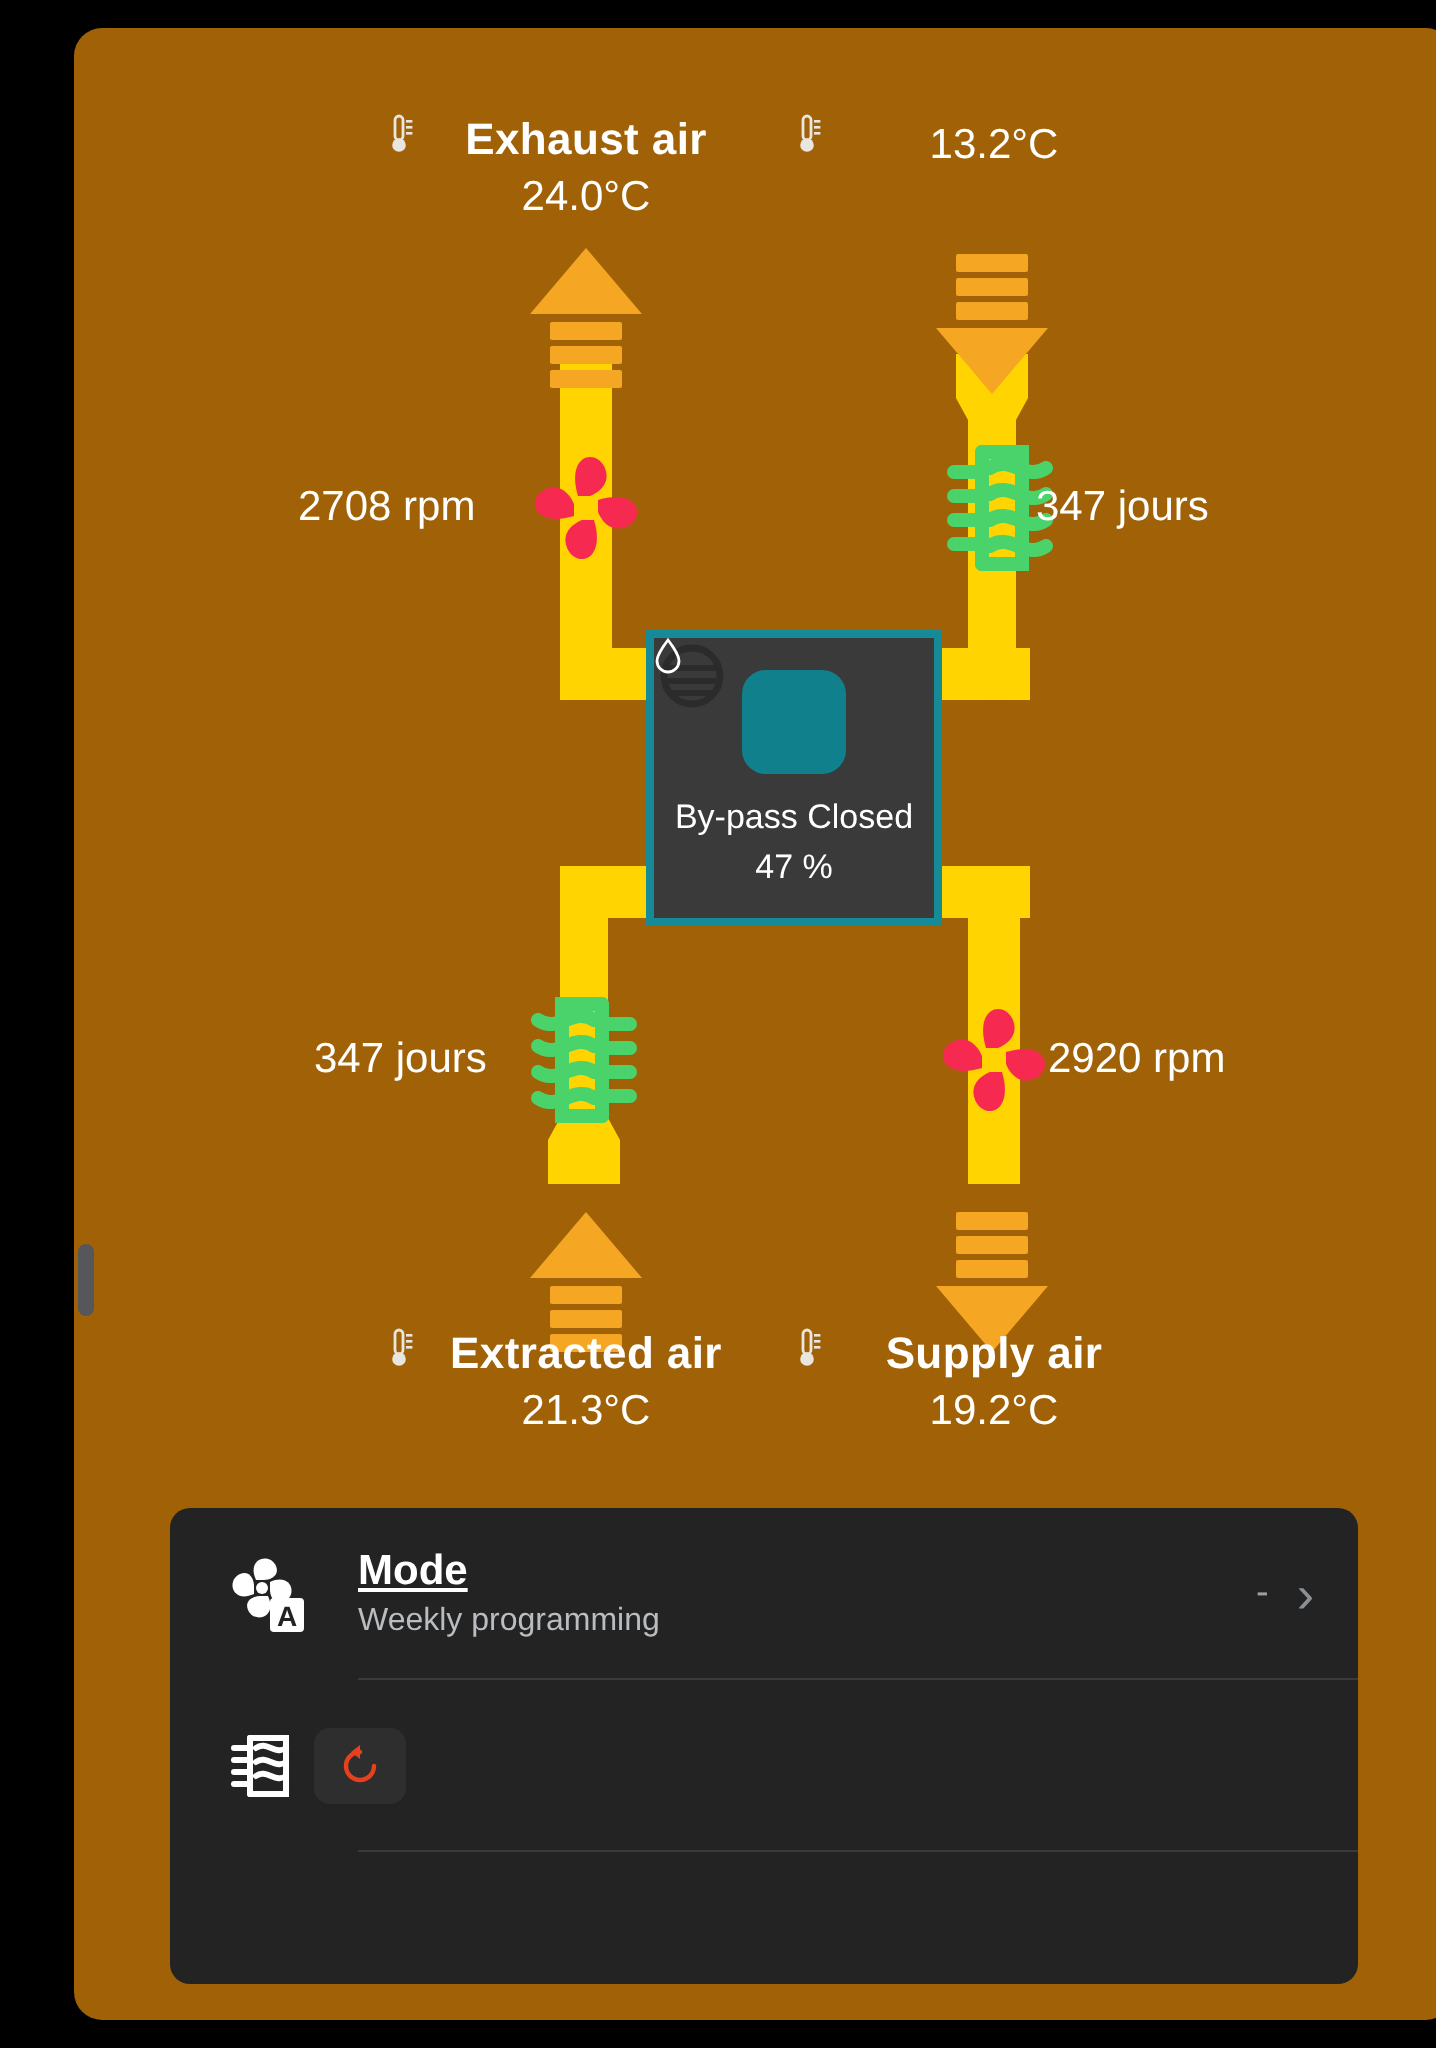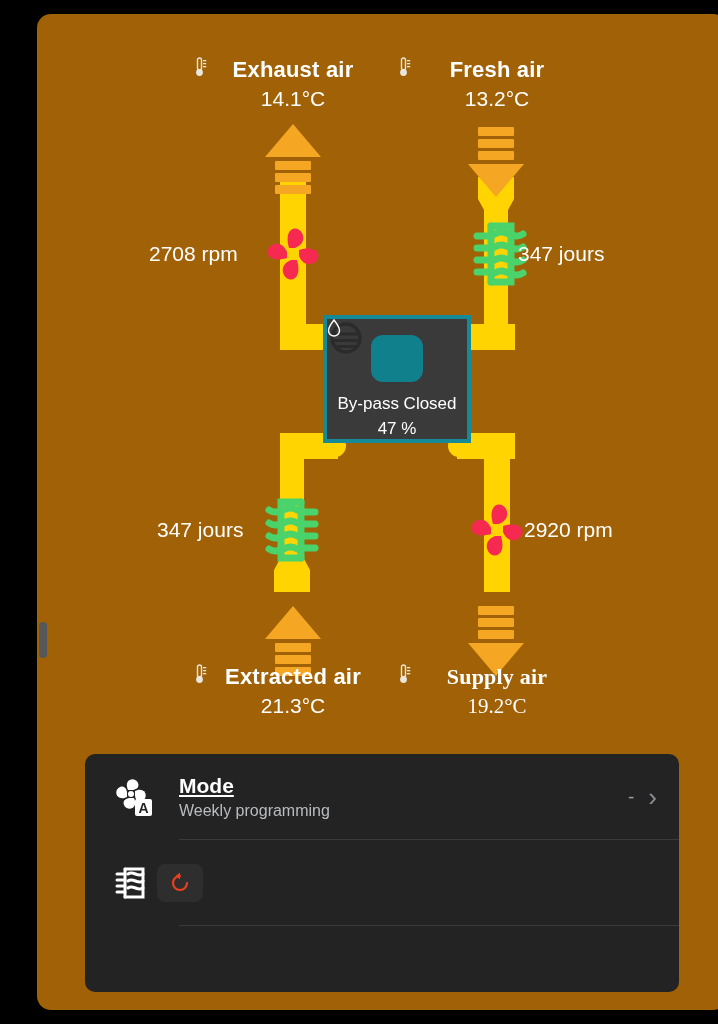--- a/index.html
+++ b/index.html
@@ -56,21 +56,21 @@
     position: absolute;
     color: #ffffff;
     font-size: 21px;
     white-space: nowrap;
   }
 
   
   #bypass {
     position: absolute;
     left: 286px; top: 301px;
-    width: 148px; height: 128px;
+    width: 148px; height: 148px;
     background: #3a3a3a;
     border: 4px solid #168a96;
     display: flex; flex-direction: column;
     align-items: center; justify-content: flex-start;
     padding-top: 16px;
   }
   #bypass-icon {
     width: 52px; height: 52px;
     background: #11808d;
     border-radius: 12px;
@@ -234,26 +234,25 @@
     <div class="air-label" style="left:156px; top:43px; width:200px;">
       <div class="air-title">Exhaust air</div>
       <div class="air-temp">
         <svg class="therm" viewBox="0 0 14 20">
           <rect x="4.5" y="1" width="4" height="12" rx="2" fill="none" stroke="#e9e6df" stroke-width="1.4"></rect>
           <circle cx="6.5" cy="15.5" r="3.4" fill="#e9e6df"></circle>
           <rect x="10" y="3" width="3.2" height="1.3" fill="#e9e6df"></rect>
           <rect x="10" y="6" width="3.2" height="1.3" fill="#e9e6df"></rect>
           <rect x="10" y="9" width="3.2" height="1.3" fill="#e9e6df"></rect>
         </svg>
-        <span>14.1°C</span>
+        <span>24.0°C</span>
       </div>
     </div>
 
     <div class="air-label" style="left:360px; top:43px; width:200px;">
-      <div class="air-title">Fresh air</div>
       <div class="air-temp">
         <svg class="therm" viewBox="0 0 14 20">
           <rect x="4.5" y="1" width="4" height="12" rx="2" fill="none" stroke="#e9e6df" stroke-width="1.4"></rect>
           <circle cx="6.5" cy="15.5" r="3.4" fill="#e9e6df"></circle>
           <rect x="10" y="3" width="3.2" height="1.3" fill="#e9e6df"></rect>
           <rect x="10" y="6" width="3.2" height="1.3" fill="#e9e6df"></rect>
           <rect x="10" y="9" width="3.2" height="1.3" fill="#e9e6df"></rect>
         </svg>
         <span>13.2°C</span>
       </div>
@@ -266,21 +265,21 @@
           <rect x="4.5" y="1" width="4" height="12" rx="2" fill="none" stroke="#e9e6df" stroke-width="1.4"></rect>
           <circle cx="6.5" cy="15.5" r="3.4" fill="#e9e6df"></circle>
           <rect x="10" y="3" width="3.2" height="1.3" fill="#e9e6df"></rect>
           <rect x="10" y="6" width="3.2" height="1.3" fill="#e9e6df"></rect>
           <rect x="10" y="9" width="3.2" height="1.3" fill="#e9e6df"></rect>
         </svg>
         <span>21.3°C</span>
       </div>
     </div>
 
-    <div class="air-label" style="left:360px; top:650px; width:200px;font-family:Liberation Serif, serif;">
+    <div class="air-label" style="left:360px; top:650px; width:200px;">
       <div class="air-title">Supply air</div>
       <div class="air-temp">
         <svg class="therm" viewBox="0 0 14 20">
           <rect x="4.5" y="1" width="4" height="12" rx="2" fill="none" stroke="#e9e6df" stroke-width="1.4"></rect>
           <circle cx="6.5" cy="15.5" r="3.4" fill="#e9e6df"></circle>
           <rect x="10" y="3" width="3.2" height="1.3" fill="#e9e6df"></rect>
           <rect x="10" y="6" width="3.2" height="1.3" fill="#e9e6df"></rect>
           <rect x="10" y="9" width="3.2" height="1.3" fill="#e9e6df"></rect>
         </svg>
         <span>19.2°C</span>

